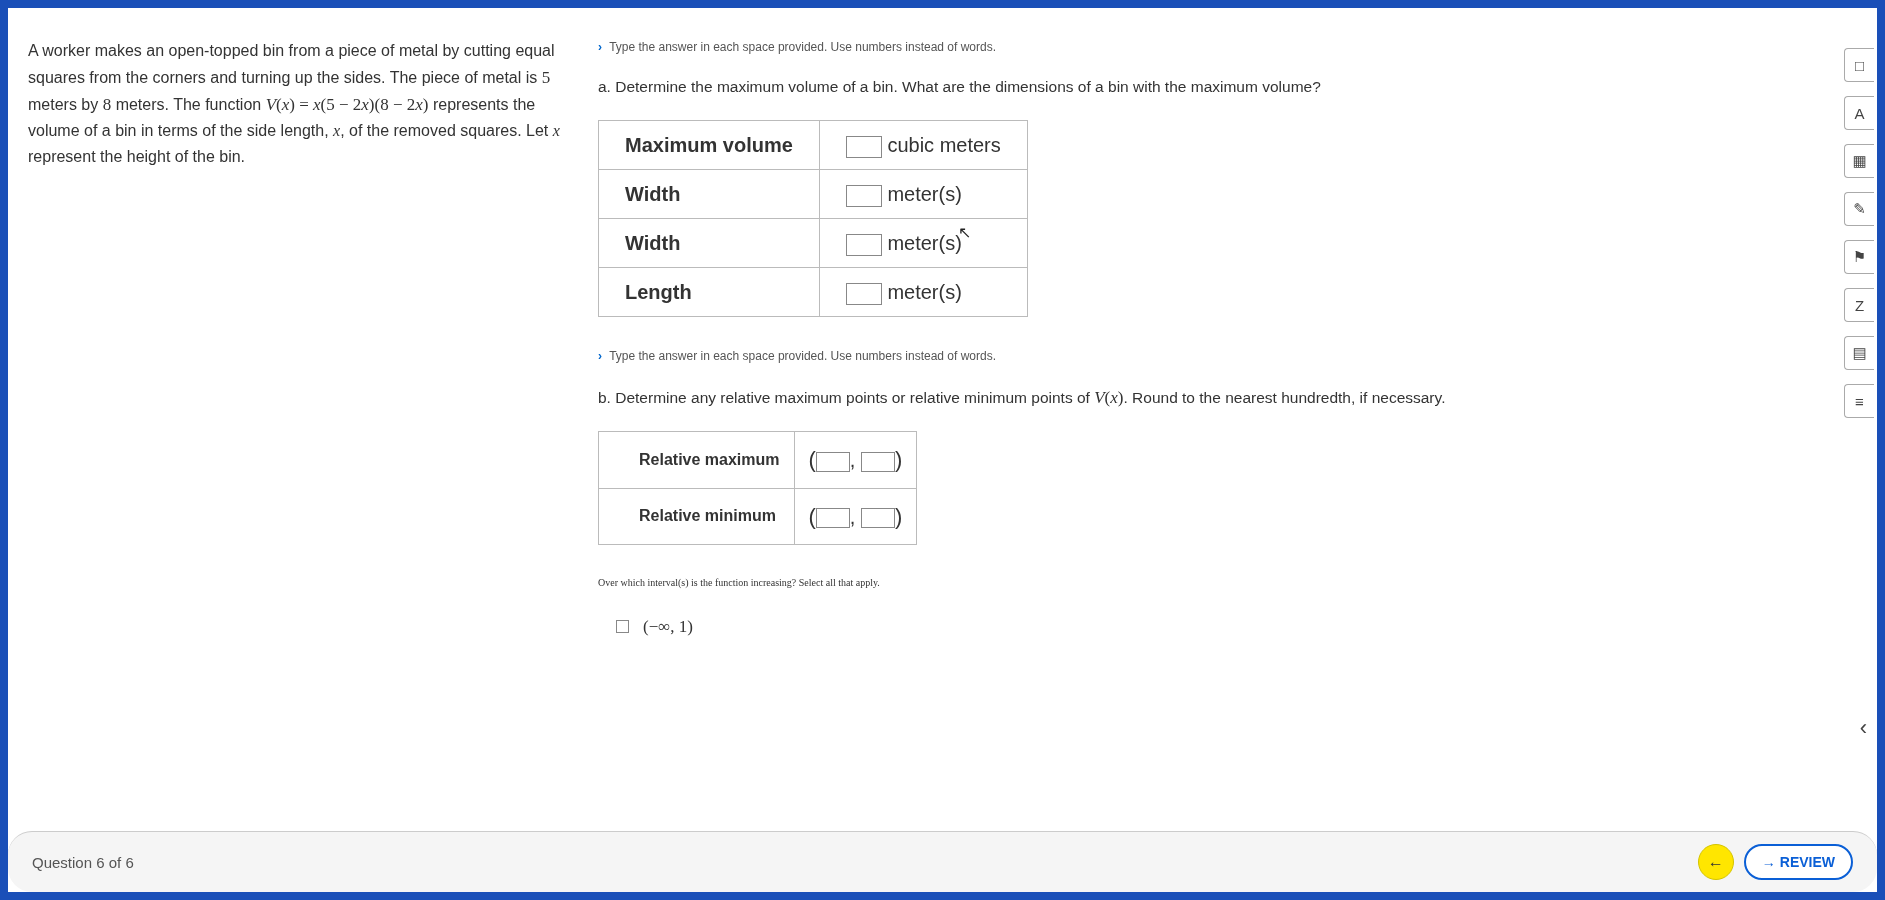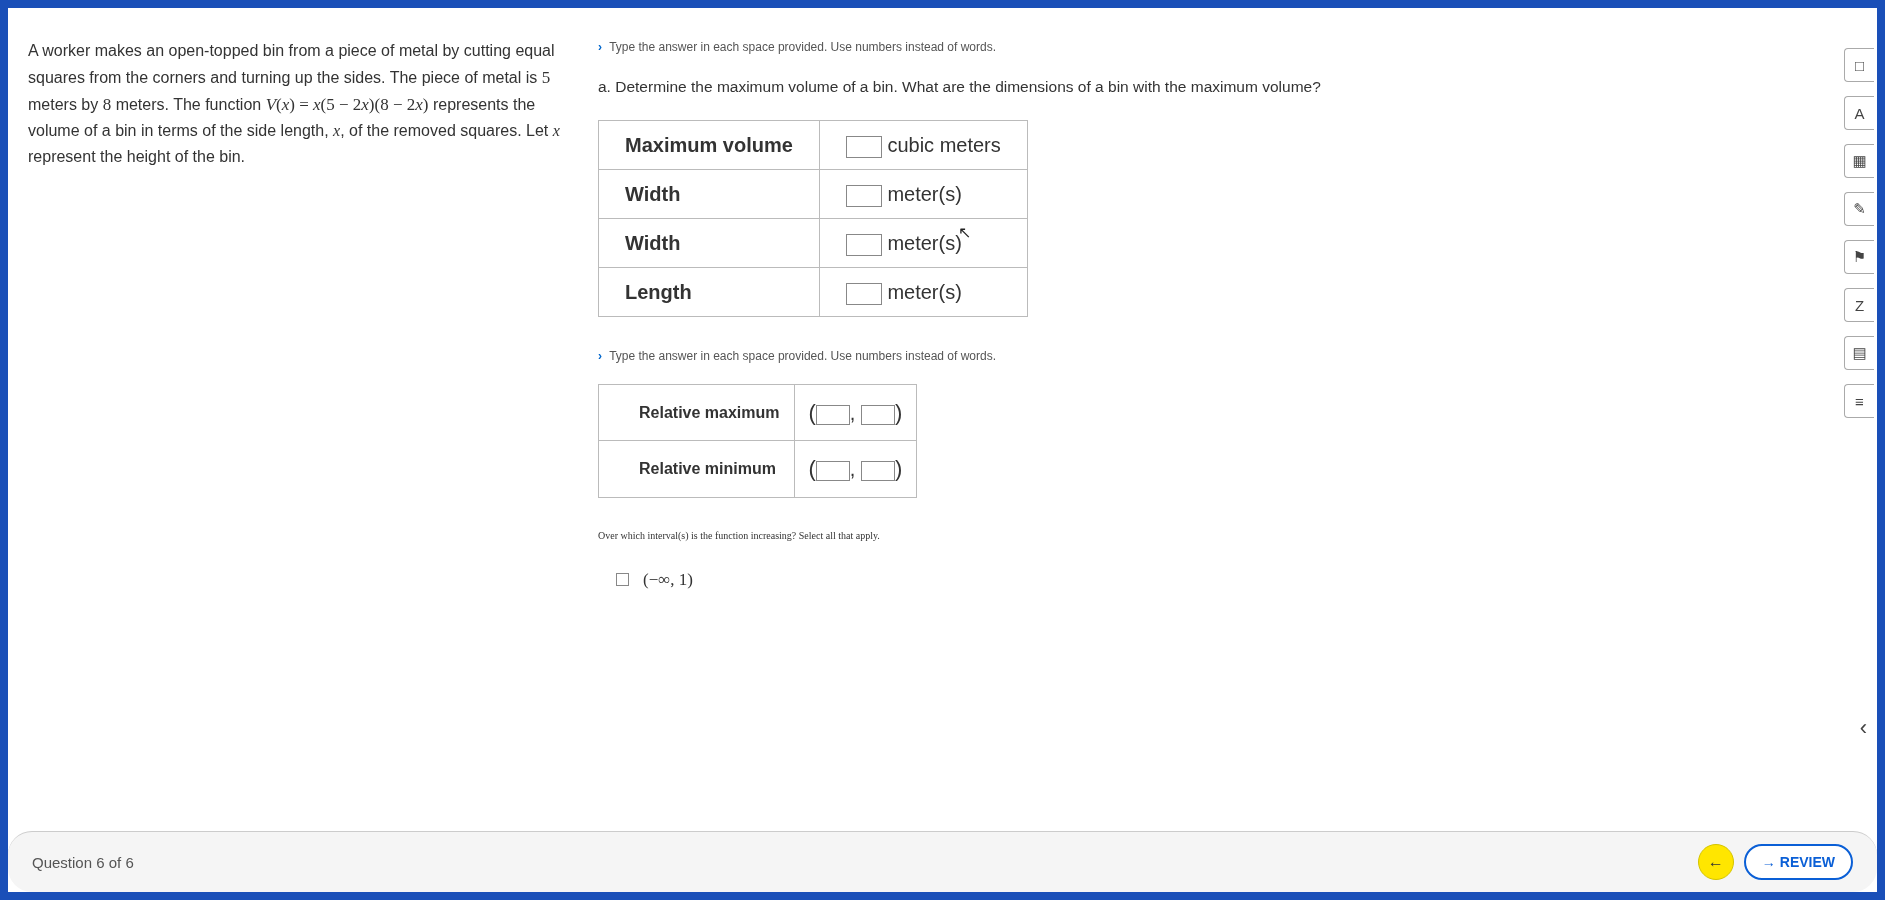--- a/index.html
+++ b/index.html
@@ -260,20 +260,23 @@
           </td>
         </tr>
       </tbody>
         </table>
 
       <div class="instruction">
         <span class="chev">›</span>
         <span>Type the answer in each space provided. Use numbers instead of words.</span>
       </div>
 
+      <div class="part-label">
+        <span>b. Determine any relative maximum points or relative minimum points of </span><span class="formula"><span class="math-var">V</span>(<span class="math-var">x</span>)</span><span>. Round to the nearest hundredth, if necessary.</span>
+      </div>
 
       <table class="rel-table">
         <tbody>
             <tr>
           <td class="label">Relative maximum</td>
           <td class="pair">
             <span class="pair-paren">(</span><span class="num-input sm"></span>, <span class="num-input sm"></span><span class="pair-paren">)</span>
           </td>
         </tr>
         <tr>

